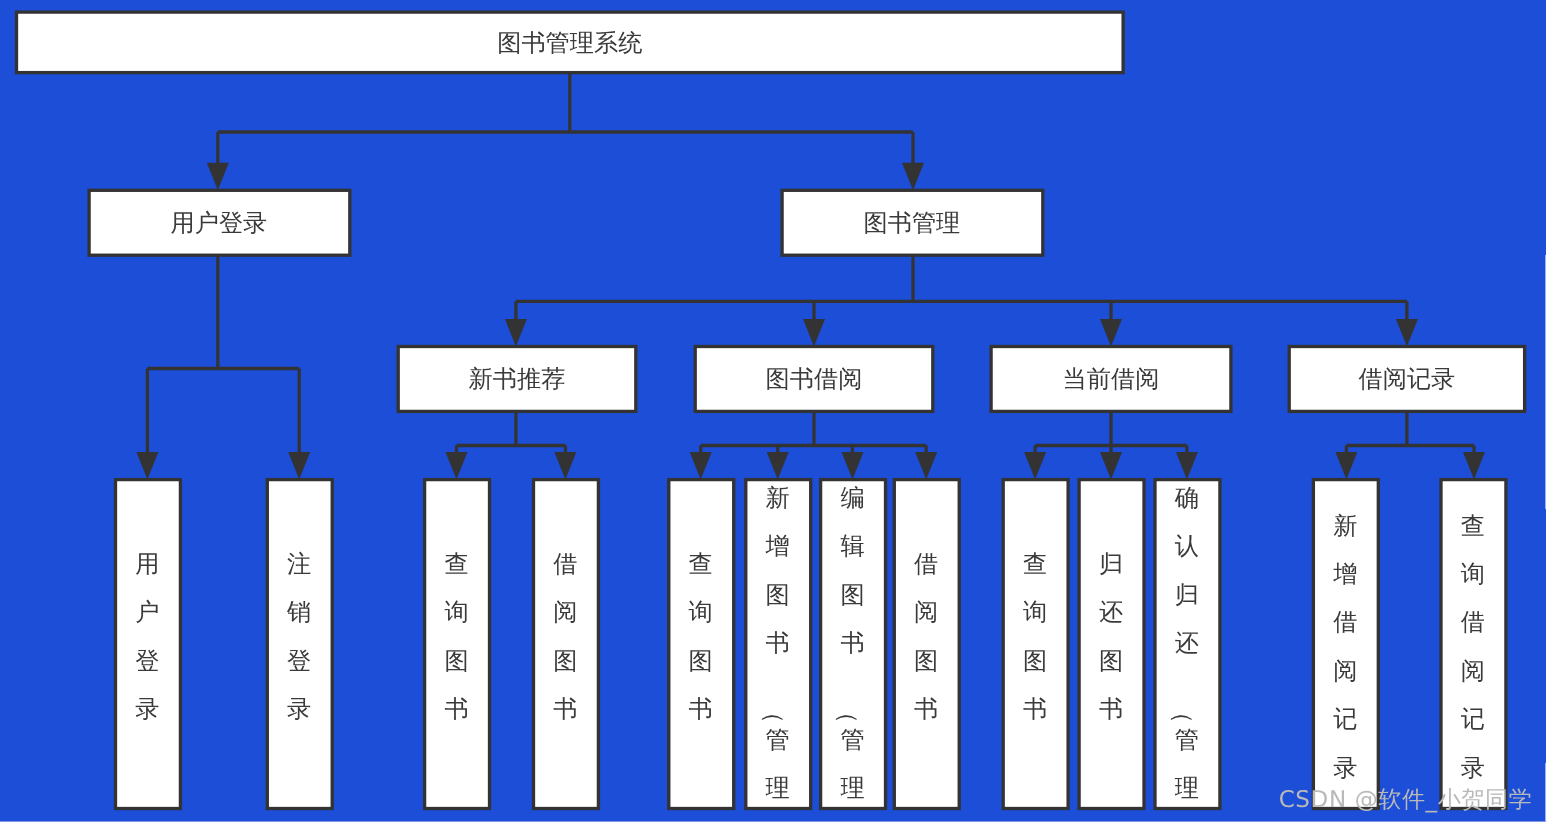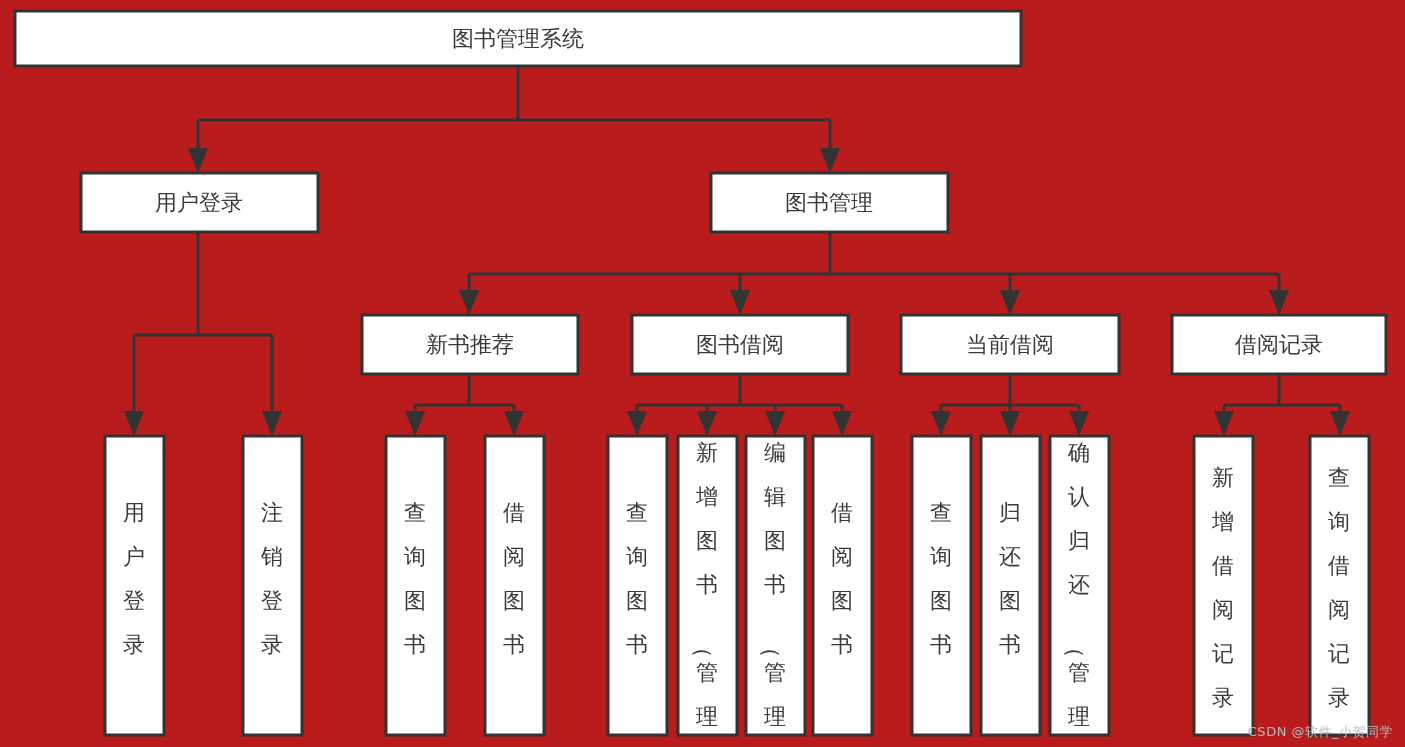--- a/index.html
+++ b/index.html
@@ -7,21 +7,21 @@
     padding: 0;
     background: #ffffff;
   }
   body {
     font-family: "DejaVu Sans", "Liberation Sans", sans-serif;
   }
   #diagram-root {
     position: relative;
     width: 1405px;
     height: 747px;
-    background: #b91c1c;
+    background: #1d4ed8;
     overflow: hidden;
   }
   svg#flowchart {
     position: absolute;
     left: 0;
     top: 0;
     width: 1405px;
     height: 747px;
     display: block;
   }
@@ -50,21 +50,21 @@
     fill: #3a3a3a;
     font-family: "DejaVu Sans", "Liberation Sans", sans-serif;
     font-size: 22px;
     text-anchor: middle;
   }
   .watermark {
     position: absolute;
     right: 12px;
     bottom: 6px;
     font-family: "DejaVu Sans", "Liberation Sans", sans-serif;
-    font-size: 13px;
+    font-size: 21px;
     color: #b9b9b9;
     letter-spacing: 0.5px;
     white-space: nowrap;
     pointer-events: none;
   }
 </style>
 </head>
 <body>
 
 <div id="diagram-root">

